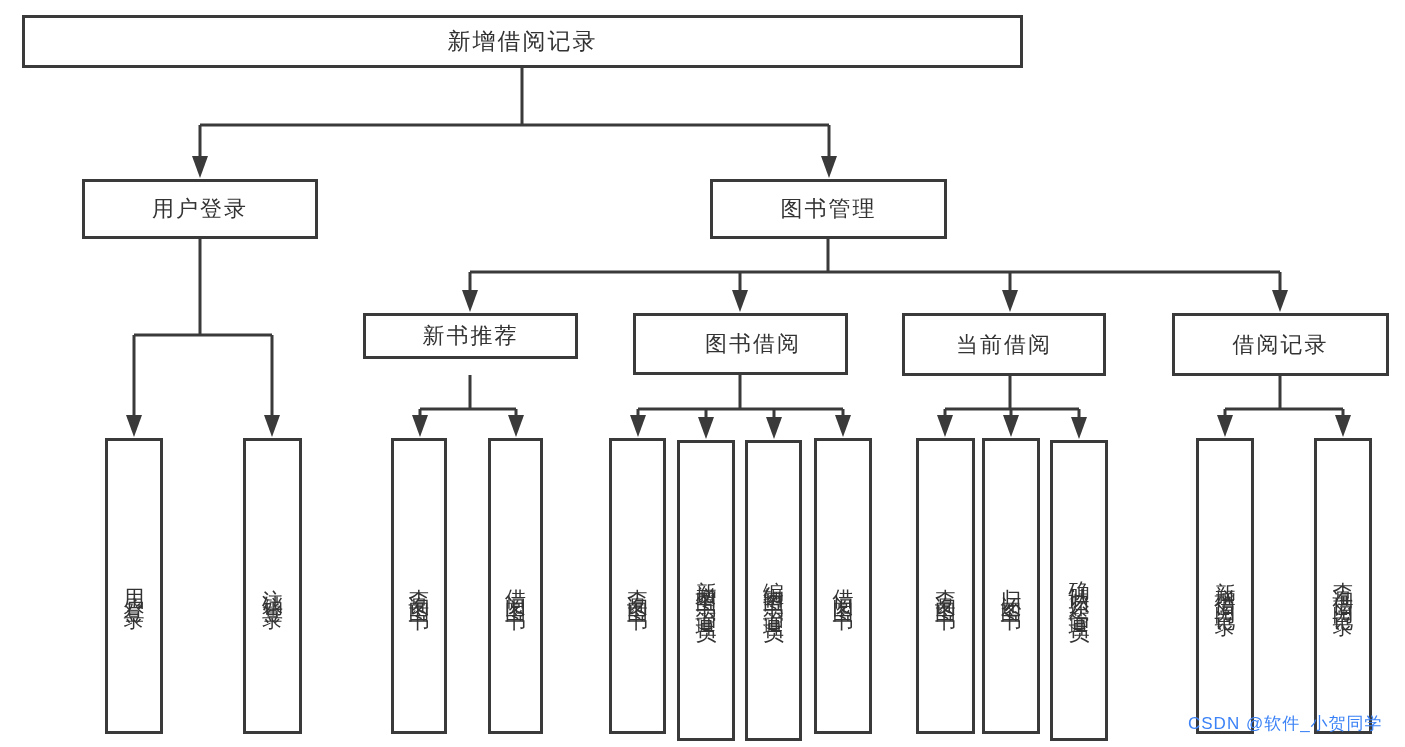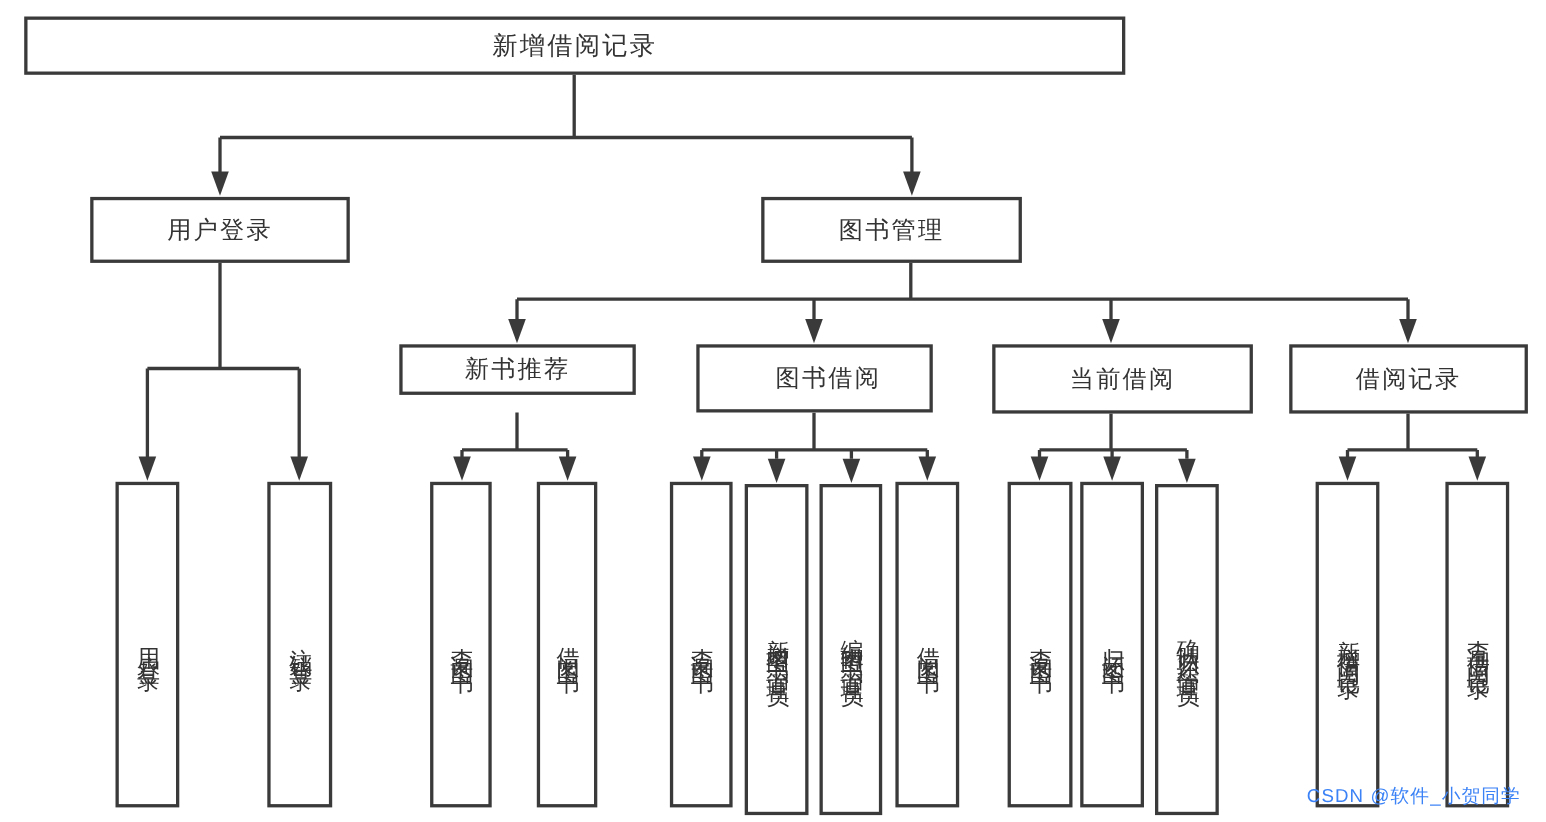--- a/index.html
+++ b/index.html
@@ -67,25 +67,25 @@
     <polygon fill="#3a3a3a" stroke="none" points="1071,417 1087,417 1079,439"></polygon>
 
     <path d="M1280,375 V409 M1225,409 H1343 M1225,409 V417 M1343,409 V417"></path>
     <polygon fill="#3a3a3a" stroke="none" points="1217,415 1233,415 1225,437"></polygon>
     <polygon fill="#3a3a3a" stroke="none" points="1335,415 1351,415 1343,437"></polygon>
   </svg>
 
   <div class="hbox root" style="left:22px; top:15px; width:1001px; height:53px;">新增借阅记录</div>
 
   <div class="hbox" style="left:82px; top:179px; width:236px; height:60px;">用户登录</div>
-  <div class="hbox" style="left:692px; top:179px; width:237px; height:60px;">图书管理</div>
+  <div class="hbox" style="left:710px; top:179px; width:237px; height:60px;">图书管理</div>
 
   <div class="hbox" style="left:363px; top:313px; width:215px; height:46px;">新书推荐</div>
   <div class="hbox" style="left:633px; top:313px; width:215px; height:62px;padding-left:25px;">图书借阅</div>
-  <div class="hbox" style="left:902px; top:313px; width:237px; height:63px;font-family:Liberation Mono, monospace;">当前借阅</div>
+  <div class="hbox" style="left:902px; top:313px; width:204px; height:63px;font-family:Liberation Mono, monospace;">当前借阅</div>
   <div class="hbox" style="left:1172px; top:313px; width:217px; height:63px;text-align:right;">借阅记录</div>
 
   <div class="vbox" style="left:105px;">用户登录</div>
   <div class="vbox" style="left:243px; width:59px;">注销登录</div>
 
   <div class="vbox" style="left:391px; width:56px;">查询图书</div>
   <div class="vbox" style="left:488px; width:55px;">借阅图书</div>
 
   <div class="vbox" style="left:609px; width:57px;">查询图书</div>
   <div class="vbox tall" style="left:677px;">新增图书（管理员）</div>

